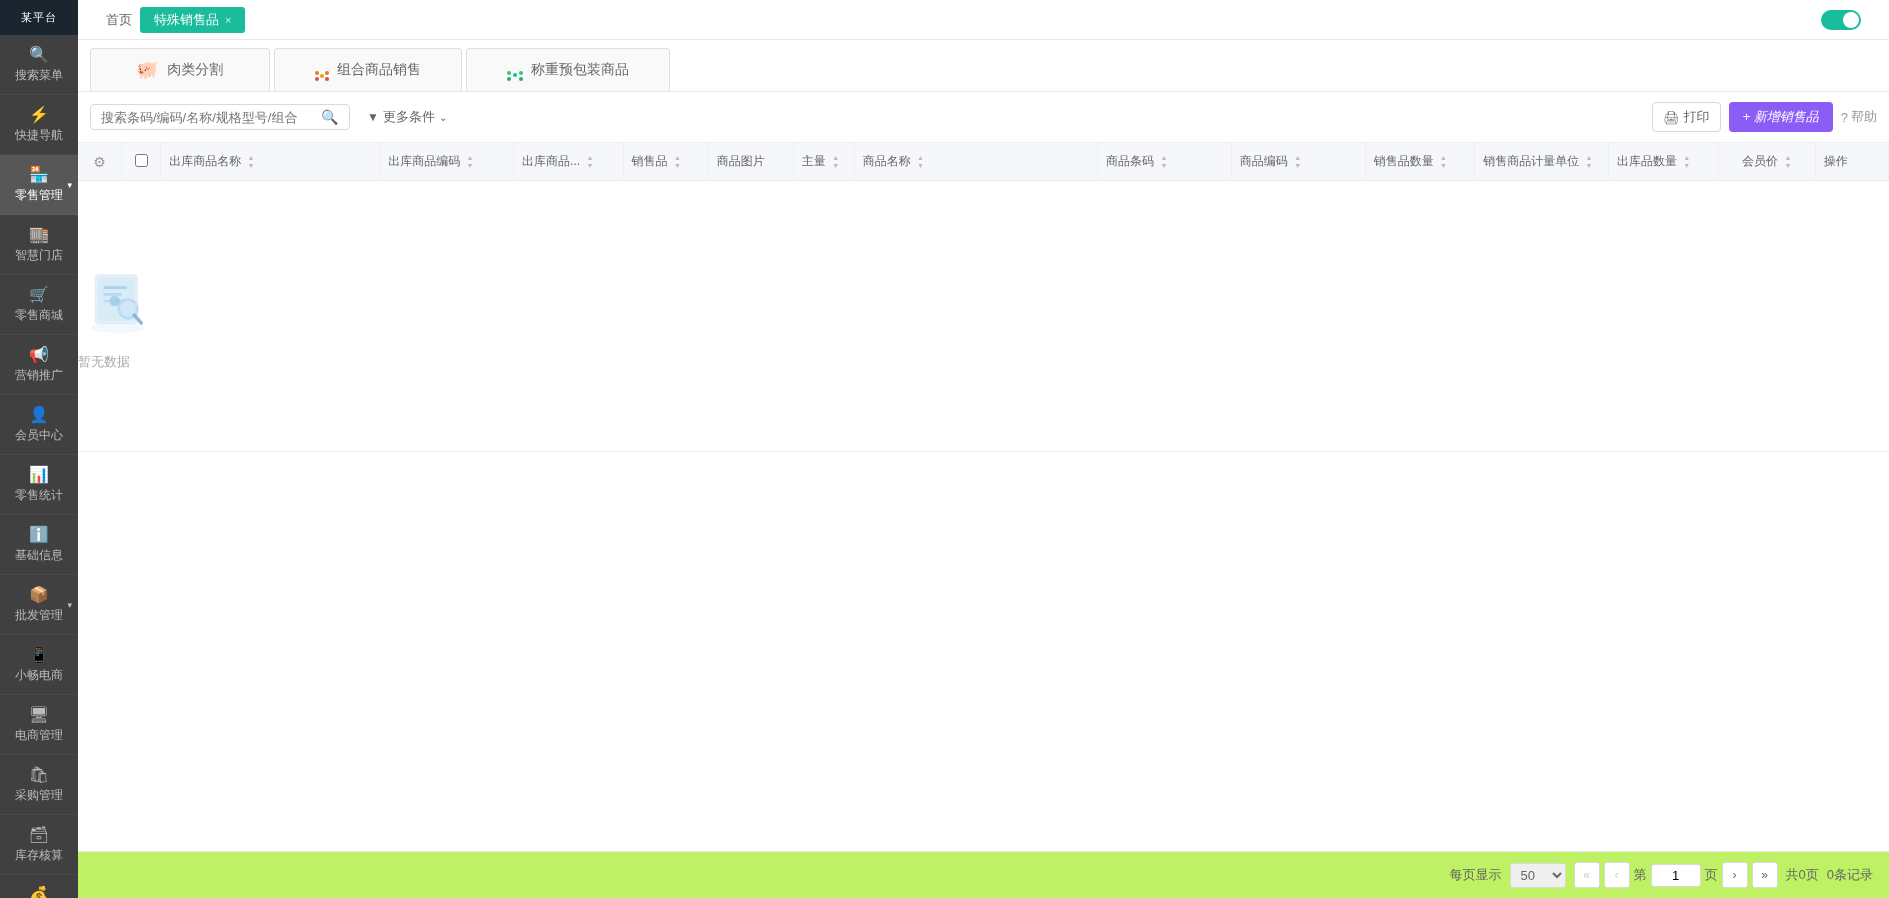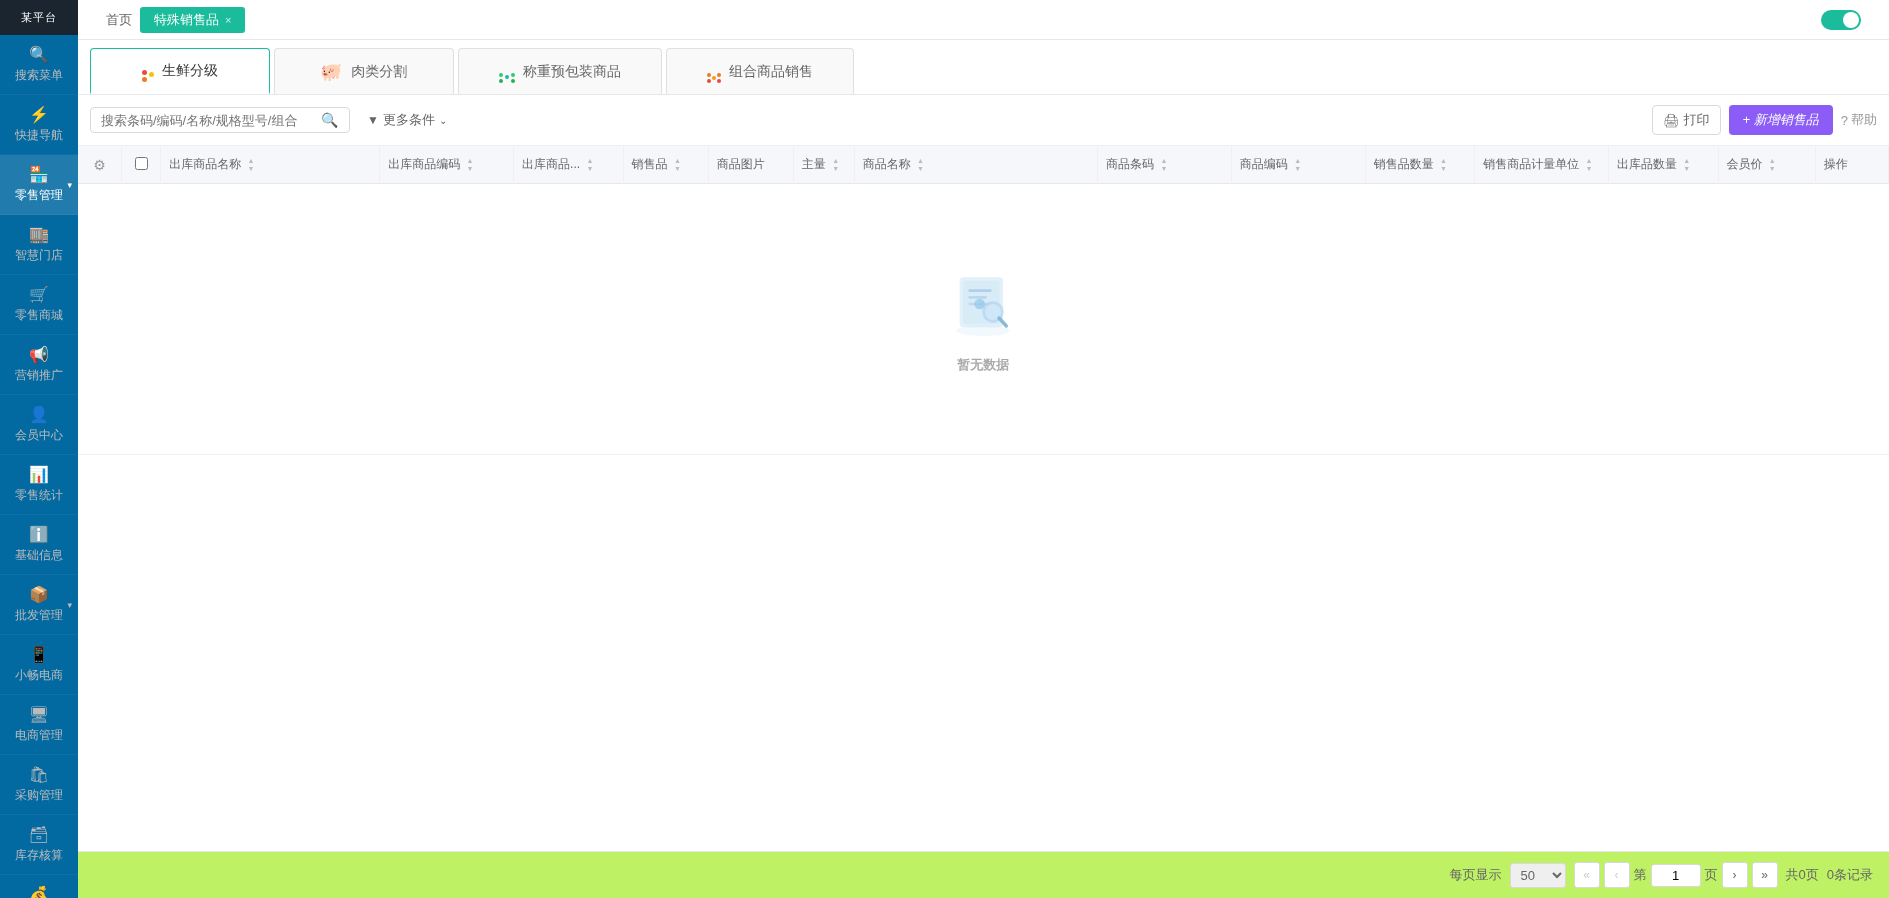--- a/index.html
+++ b/index.html
@@ -1,21 +1,21 @@
 <!DOCTYPE html>
 <html><head>
   <meta charset="utf-8">
   <style>
     * { margin: 0; padding: 0; box-sizing: border-box; }
     body { font-family: 'Microsoft YaHei', Arial, sans-serif; font-size: 13px; background: #f0f2f5; display: flex; height: 898px; overflow: hidden; }
 
     
     .sidebar {
       width: 78px;
-      background: #0369a1;
+      background: #404040;
       color: #ccc;
       display: flex;
       flex-direction: column;
       flex-shrink: 0;
       height: 100%;
       overflow-y: auto;
       overflow-x: hidden;
     }
     .sidebar::-webkit-scrollbar { width: 0; }
     .sidebar-logo {
@@ -283,33 +283,31 @@
     .th-outsku { width: 90px; }
     .th-sale { width: 70px; }
     .th-img { width: 70px; }
     .th-main { width: 50px; }
     .th-goodsname { width: 200px; }
     .th-barcode { width: 110px; }
     .th-goodscode { width: 110px; }
     .th-saleqty { width: 90px; }
     .th-unit { width: 110px; }
     .th-outqty { width: 90px; }
-    .th-price { width: 80px; }
+    .th-price { width: 80px; text-align: center; }
     .th-op { width: 60px; }
 
     tbody tr { border-bottom: 1px solid #f0f0f0; }
     tbody td { padding: 9px 8px; color: #666; }
 
     .empty-state {
       display: flex;
       flex-direction: column;
-      align-items: center;
       justify-content: center;
       padding: 80px 0;
-      font-weight: bold;
     }
     .empty-icon {
       width: 80px;
       height: 80px;
       margin-bottom: 12px;
     }
     .empty-text {
       color: #aaa;
       font-size: 13px;
     }
@@ -446,72 +444,58 @@
       <span>特殊销售品</span>
       <span class="close-x">×</span>
     </div>
     <div class="topbar-right">
       <div class="toggle-btn"></div>
     </div>
   </div>
 
   <div class="category-tabs">
 
-    <div class="cat-tab active">
+
+    <div class="cat-tab">
+      <span class="cat-icon">🐖</span>
+      <span>肉类分割</span>
+    </div>
+
+    <div class="cat-tab">
       <span class="cat-icon">
-        <span style="display:inline-flex;gap:2px;align-items:center;">
+        <span style="display:inline-flex;gap:1px;align-items:flex-end;">
           <span style="display:inline-flex;flex-direction:column;gap:2px;">
-            <span style="width:5px;height:5px;border-radius:50%;background:#e74c3c;display:inline-block;"></span>
-            <span style="width:5px;height:5px;border-radius:50%;background:#e67e22;display:inline-block;"></span>
+            <span style="width:4px;height:4px;border-radius:50%;background:#e67e22;display:inline-block;"></span>
+            <span style="width:4px;height:4px;border-radius:50%;background:#e74c3c;display:inline-block;"></span>
           </span>
-          <span style="display:inline-flex;flex-direction:column;gap:2px;margin-top:-4px;">
-            <span style="width:5px;height:5px;border-radius:50%;background:#f1c40f;display:inline-block;"></span>
+          <span style="width:4px;height:4px;border-radius:50%;background:#f39c12;display:inline-block;margin-bottom:3px;"></span>
+          <span style="display:inline-flex;flex-direction:column;gap:2px;">
+            <span style="width:4px;height:4px;border-radius:50%;background:#e67e22;display:inline-block;"></span>
+            <span style="width:4px;height:4px;border-radius:50%;background:#e74c3c;display:inline-block;"></span>
           </span>
         </span>
       </span>
-      <span>生鲜分级</span>
-    </div>
-
-    <div class="cat-tab">
-      <span class="cat-icon">🐖</span>
-      <span>肉类分割</span>
+      <span>组合商品销售</span>
     </div>
 
     <div class="cat-tab">
       <span class="cat-icon">
         <span style="display:inline-flex;gap:2px;align-items:center;">
           <span style="display:inline-flex;flex-direction:column;gap:2px;">
             <span style="width:4px;height:4px;border-radius:50%;background:#2ecc71;display:inline-block;"></span>
             <span style="width:4px;height:4px;border-radius:50%;background:#27ae60;display:inline-block;"></span>
           </span>
           <span style="width:4px;height:4px;border-radius:50%;background:#1abc9c;display:inline-block;margin-bottom:2px;"></span>
           <span style="display:inline-flex;flex-direction:column;gap:2px;">
             <span style="width:4px;height:4px;border-radius:50%;background:#2ecc71;display:inline-block;"></span>
             <span style="width:4px;height:4px;border-radius:50%;background:#27ae60;display:inline-block;"></span>
           </span>
         </span>
       </span>
       <span>称重预包装商品</span>
-    </div>
-
-    <div class="cat-tab">
-      <span class="cat-icon">
-        <span style="display:inline-flex;gap:1px;align-items:flex-end;">
-          <span style="display:inline-flex;flex-direction:column;gap:2px;">
-            <span style="width:4px;height:4px;border-radius:50%;background:#e67e22;display:inline-block;"></span>
-            <span style="width:4px;height:4px;border-radius:50%;background:#e74c3c;display:inline-block;"></span>
-          </span>
-          <span style="width:4px;height:4px;border-radius:50%;background:#f39c12;display:inline-block;margin-bottom:3px;"></span>
-          <span style="display:inline-flex;flex-direction:column;gap:2px;">
-            <span style="width:4px;height:4px;border-radius:50%;background:#e67e22;display:inline-block;"></span>
-            <span style="width:4px;height:4px;border-radius:50%;background:#e74c3c;display:inline-block;"></span>
-          </span>
-        </span>
-      </span>
-      <span>组合商品销售</span>
     </div>
   </div>
 
   <div class="toolbar">
     <div class="search-box">
       <input type="text" placeholder="搜索条码/编码/名称/规格型号/组合" style="">
       <span style="color:#bbb;font-size:14px;">🔍</span>
     </div>
     <div class="filter-btn">
       <span style="font-size:12px;">▼</span>

